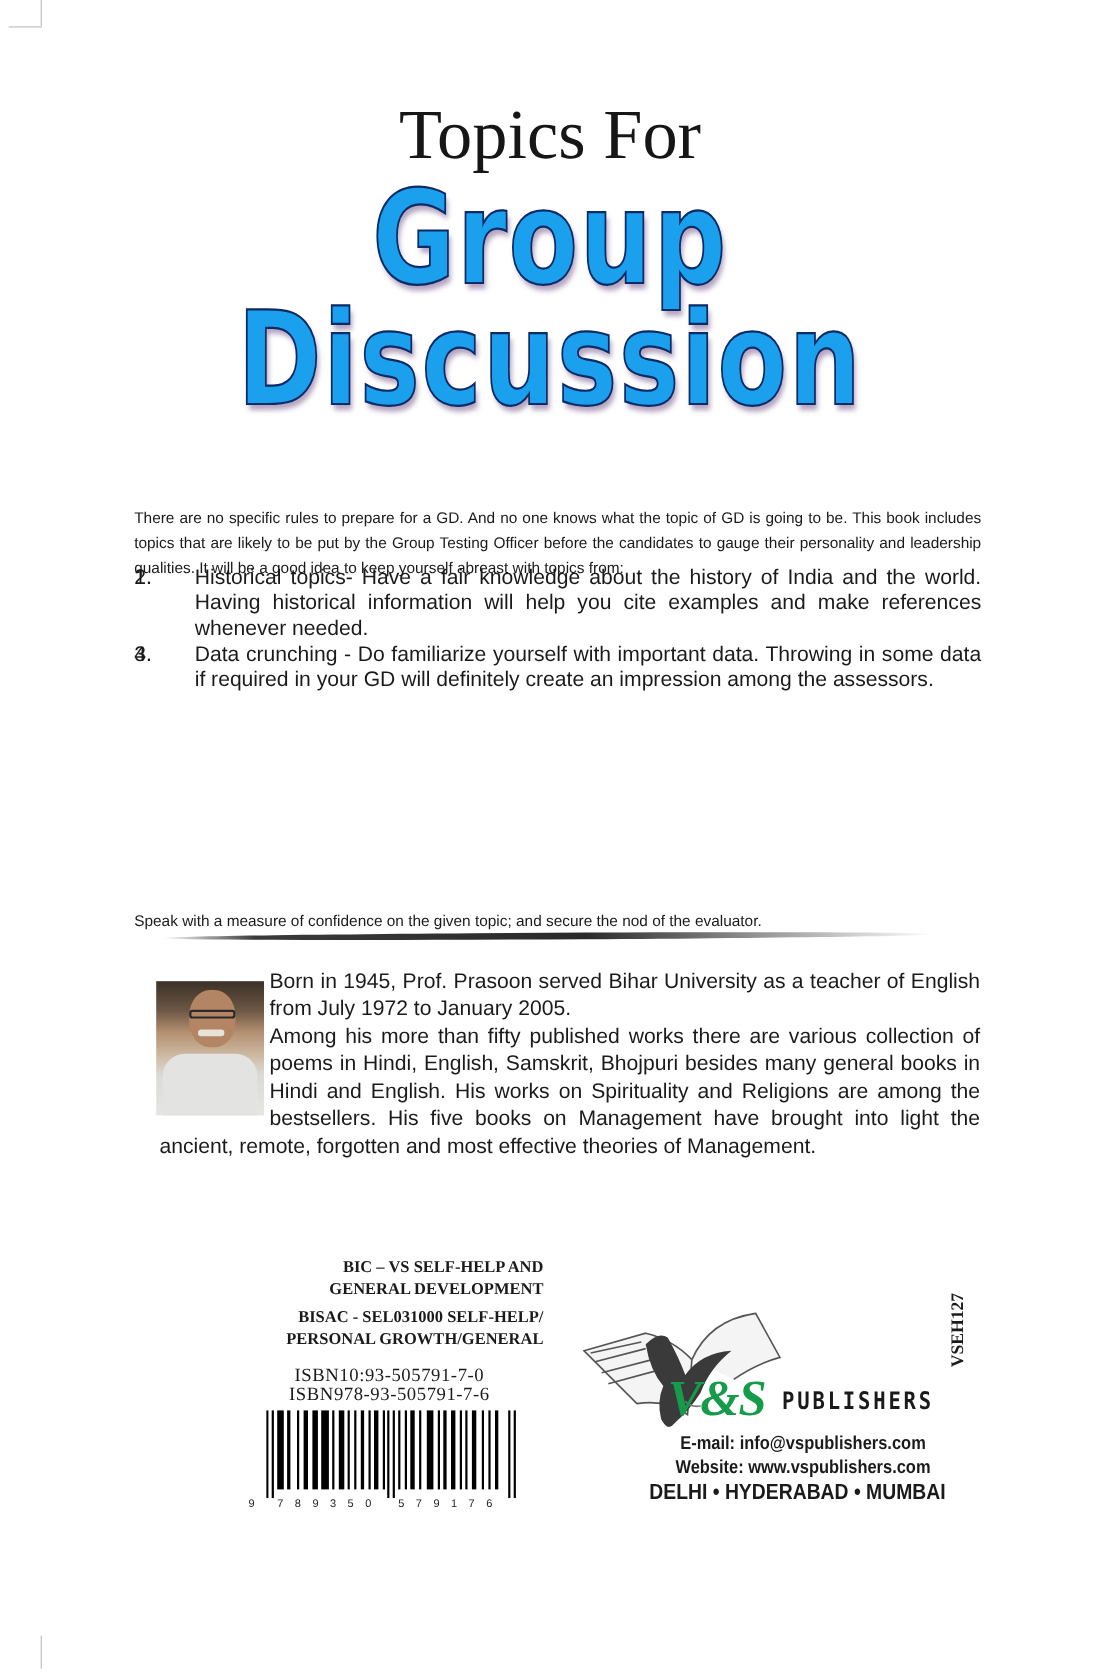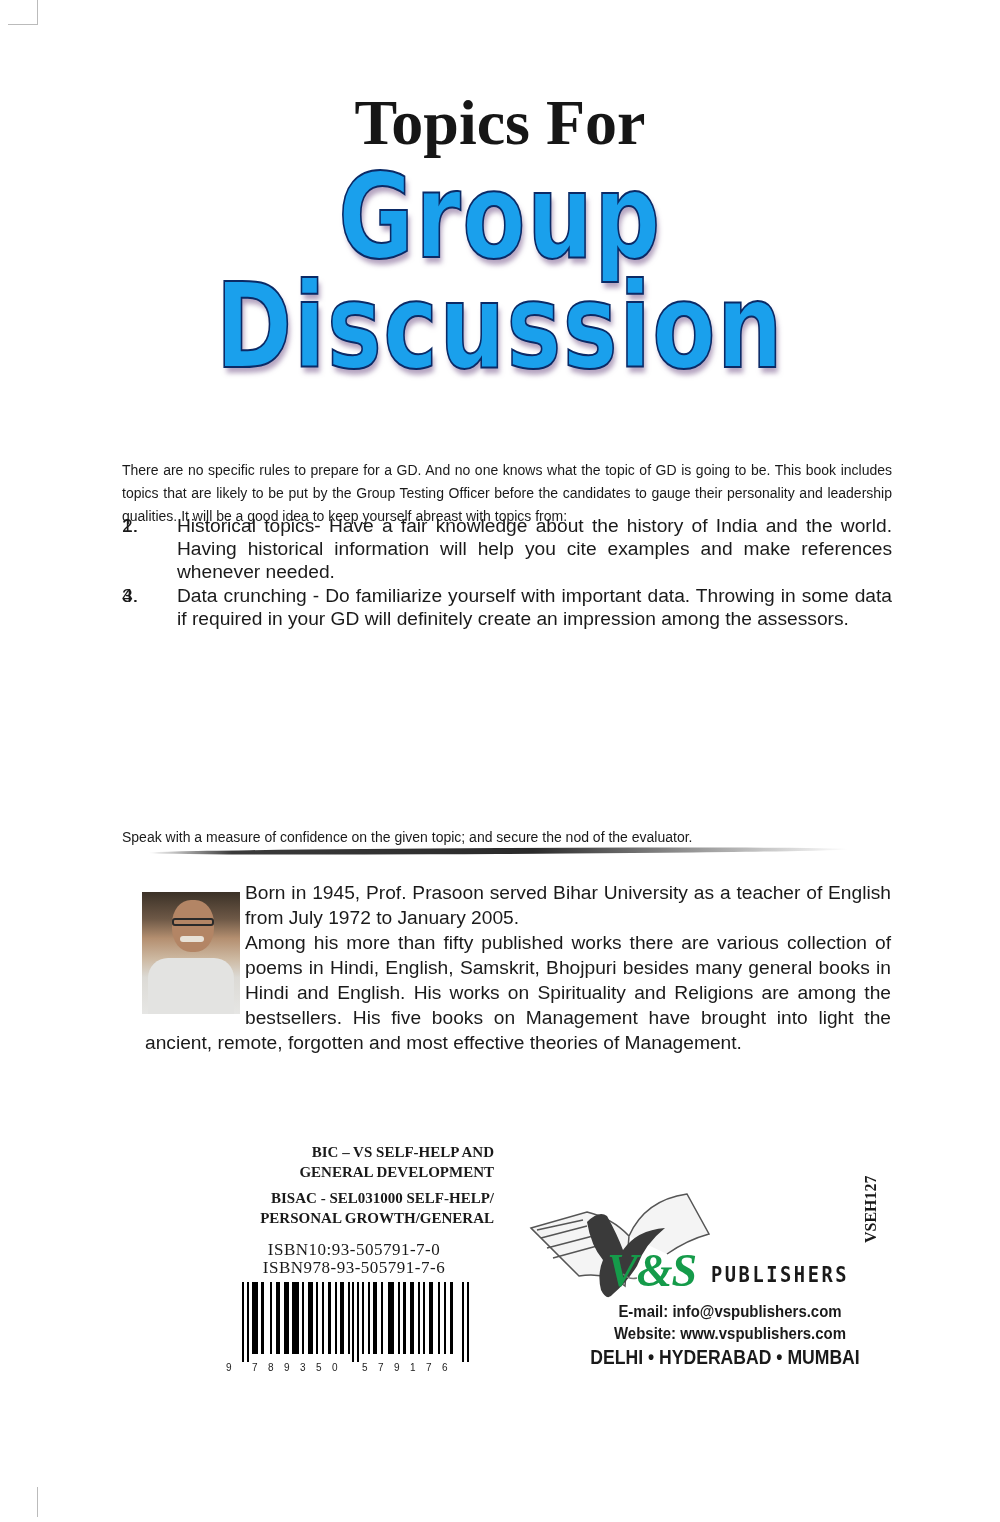--- a/index.html
+++ b/index.html
@@ -4,21 +4,21 @@
 <style>
   html, body { margin: 0; padding: 0; background: #ffffff; }
   body { width: 1000px; height: 1522px; position: relative; overflow: hidden; font-family: "Liberation Sans", sans-serif; color: #1a1a1a; }
 
   .crop-mark { position: absolute; background: #bbb; }
   .cm-tl-v { left: 37px; top: 0; width: 1px; height: 24px; }
   .cm-tl-h { left: 8px; top: 24px; width: 30px; height: 1px; }
   .cm-bl-v { left: 37px; top: 1487px; width: 1px; height: 30px; }
 
   .title-top { position: absolute; left: 0; width: 1000px; top: 86px; text-align: center;
-    font-family: "Liberation Serif", serif; font-weight: bold; font-size: 64px; letter-spacing: 0px; color: #161616; }
+    font-family: "Liberation Serif", serif; font-weight: normal; font-size: 64px; letter-spacing: 0px; color: #161616; }
   .title-big { position: absolute; left: 0; width: 1000px; text-align: center;
     font-family: "DejaVu Sans", sans-serif; font-weight: bold; color: #1aa0ec;
     -webkit-text-stroke: 2px #0b2a66;
     text-shadow: 3px 6px 6px rgba(120,90,140,0.55);
     transform: scaleX(0.78); transform-origin: center; letter-spacing: 2px; }
   .title-group { top: 156px; font-size: 118px; line-height: 120px; }
   .title-disc { top: 266px; font-size: 118px; line-height: 120px; }
 
   .body-text { position: absolute; left: 122px; width: 770px; font-size: 14px; line-height: 23.2px; text-align: justify; color: #1a1a1a; margin-top: 33px; }
   .intro { top: 426px; }

